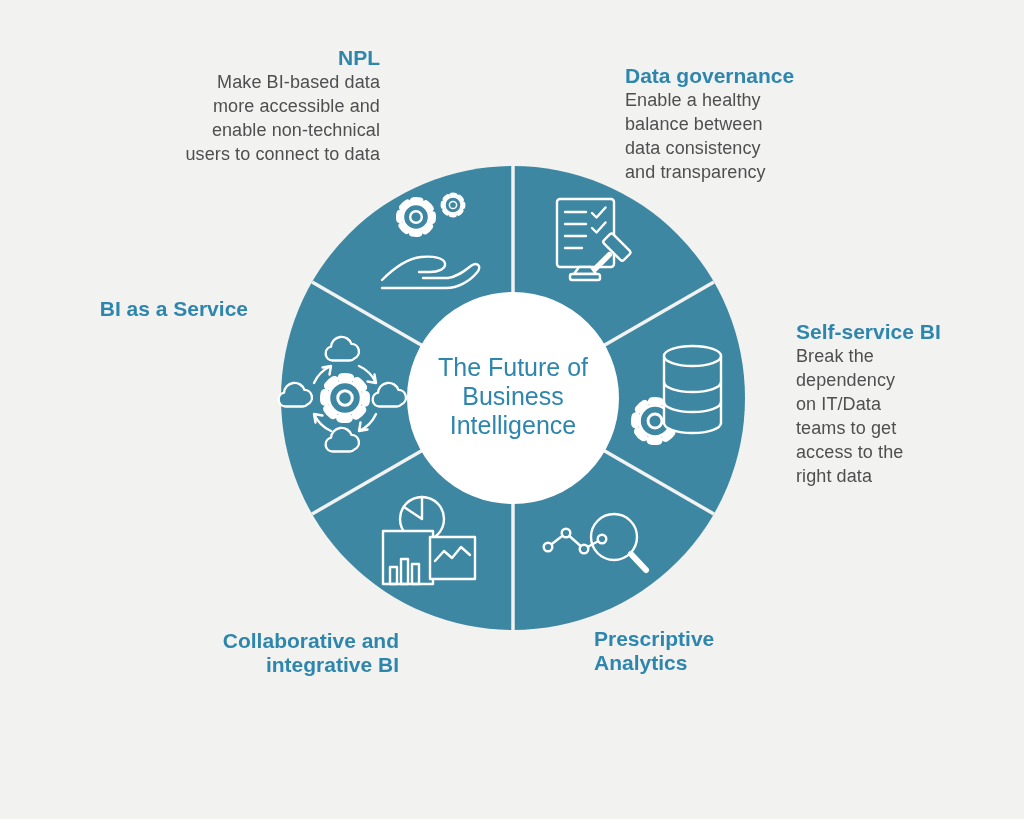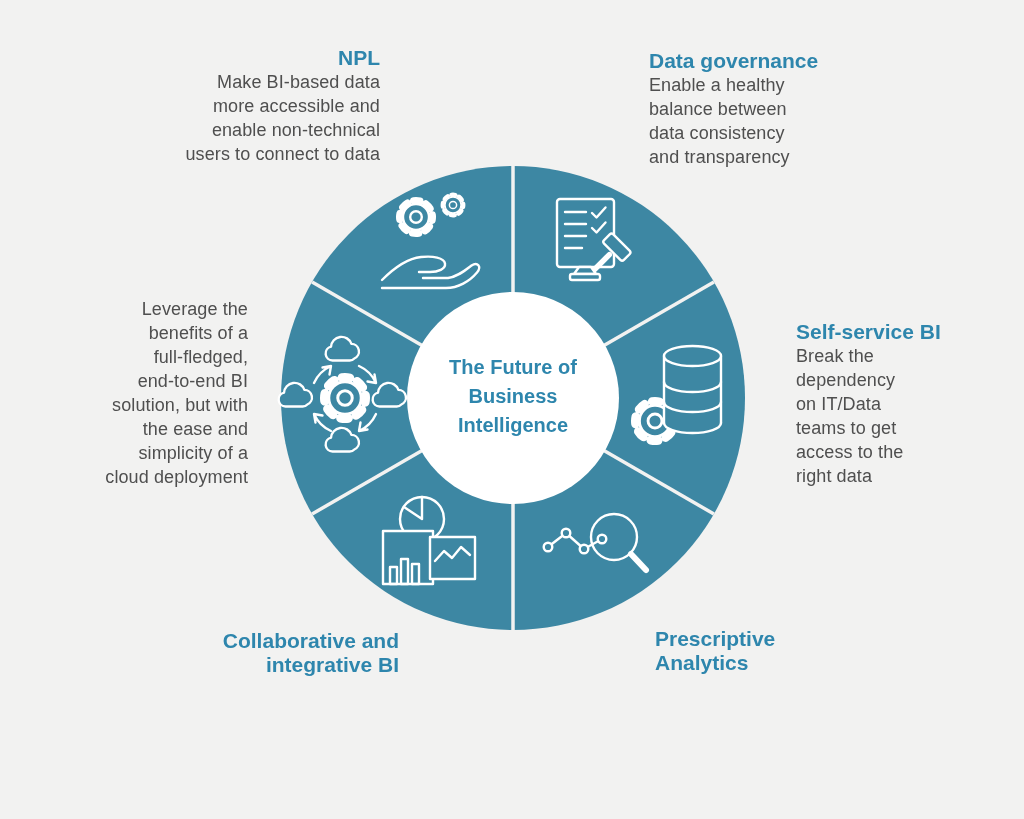--- a/index.html
+++ b/index.html
@@ -24,21 +24,21 @@
   }
   .seg-label .d{
     color:var(--body-text);font-size:18px;line-height:24px;
     white-space:pre-line;letter-spacing:.1px;
   }
   .align-right{text-align:right;}
   .align-left{text-align:left;}
   .center-title{
     position:absolute;left:383px;top:353px;width:260px;
     text-align:center;color:var(--accent-teal);
-    font-weight:700;font-size:20px;line-height:29px;white-space:pre-line;
+    font-weight:400;font-size:25px;line-height:29px;white-space:pre-line;
   }
   .icon{stroke:var(--icon-stroke);stroke-width:2.4;fill:none;
         stroke-linecap:round;stroke-linejoin:round;}
 </style>
 </head>
 <body>
 
 <div class="canvas">
 
   <svg class="wheel-svg" width="1024" height="819" viewBox="0 0 1024 819">
@@ -130,52 +130,45 @@
 Intelligence</div>
 
   <div class="seg-label align-right" style="right:644px;top:46px;width:300px;">
     <div class="t">NPL</div>
     <div class="d">Make BI-based data
 more accessible and
 enable non-technical
 users to connect to data</div>
   </div>
 
-  <div class="seg-label align-left" style="left:625px;top:49px;width:300px;margin-left:24px;">
+  <div class="seg-label align-left" style="left:625px;top:64px;width:300px;">
     <div class="t">Data governance</div>
     <div class="d">Enable a healthy
 balance between
 data consistency
 and transparency</div>
   </div>
 
   <div class="seg-label align-left" style="left:796px;top:320px;width:240px;">
     <div class="t">Self-service BI</div>
     <div class="d">Break the
 dependency
 on IT/Data
 teams to get
 access to the
 right data</div>
   </div>
 
-  <div class="seg-label align-left" style="left:655px;top:627px;width:300px;">
+  <div class="seg-label align-left" style="left:594px;top:627px;width:300px;">
     <div class="t">Prescriptive
 Analytics</div>
   </div>
 
   <div class="seg-label align-right" style="right:625px;top:629px;width:300px;">
     <div class="t">Collaborative and
 integrative BI</div>
   </div>
 
   <div class="seg-label align-right" style="right:776px;top:297px;width:220px;">
-    <div class="d">Leverage the
-benefits of a
-full-fledged,
-end-to-end BI
-solution, but with
-the ease and
-simplicity of a
-cloud deployment</div>
+    <div class="t">BI as a Service</div>
   </div>
 
 </div>
 
 </body></html>

